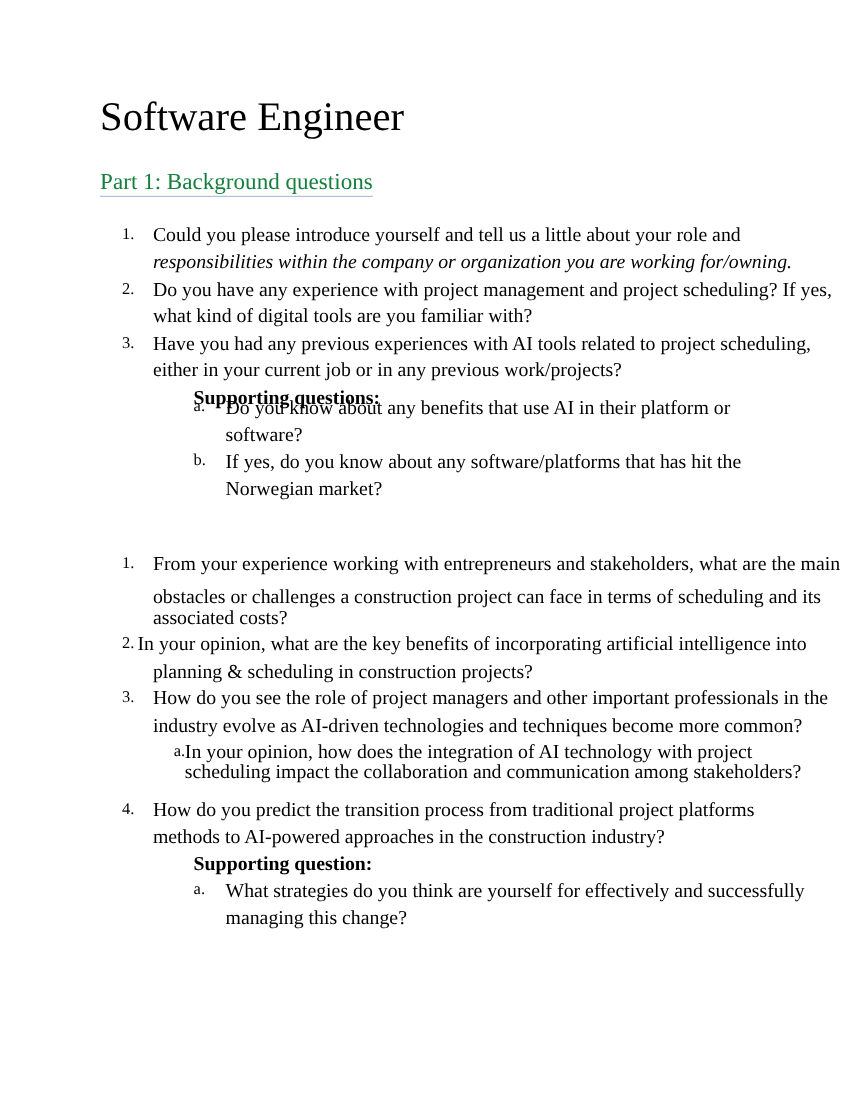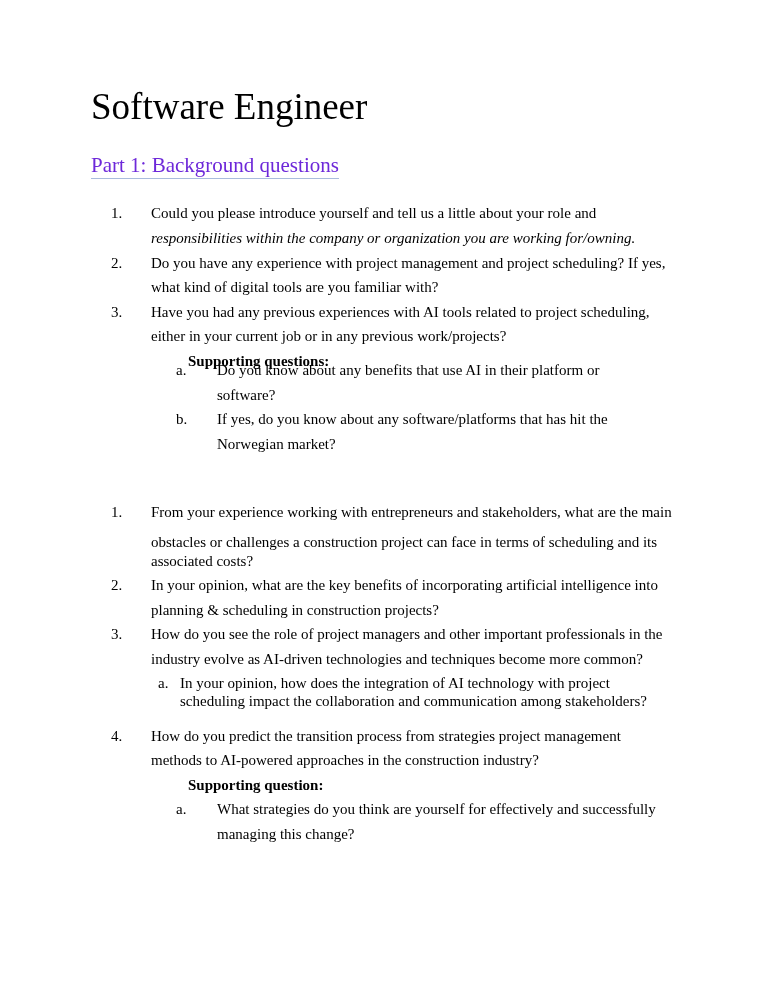--- a/index.html
+++ b/index.html
@@ -9,25 +9,25 @@
     color: #000;
   }
   .page { position: absolute; left: 0; top: 0; width: 768px; height: 994px; }
   .title {
     position: absolute; left: 91px; top: 85px;
     font-size: 37px; line-height: 44px; margin: 0; font-weight: normal;
   }
   .h2 {
     position: absolute; left: 91px;
     font-size: 21px; line-height: 26px; margin: 0; font-weight: normal;
-    color: #6d28d9;
+    color: #15803d;
     border-bottom: 1px solid #a9bcdd;
     padding-bottom: 0px;
   }
-  .line { position: absolute; font-size: 15px; line-height: 18px; white-space: nowrap; margin-left: 12px; }
+  .line { position: absolute; font-size: 18px; line-height: 18px; white-space: nowrap; }
   .num { position: absolute; font-size: 15px; line-height: 18px; }
   .bold { font-weight: bold; }
 </style>
 </head>
 <body>
 
 <div class="page">
   <h1 class="title">Software Engineer</h1>
 
   <h2 class="h2" style="top:152px;">Part 1: Background questions</h2>
@@ -62,36 +62,36 @@
 
   <div>
     <span class="num" style="left:111px; top:503px;">1.</span>
     <span class="line" style="left:139px; top:503px;">From your experience working with entrepreneurs and stakeholders, what are the main</span>
     <span class="line" style="left:139px; top:533px;">obstacles or challenges a construction project can face in terms of scheduling and its</span>
     <span class="line" style="left:139px; top:552px;">associated costs?</span>
   </div>
 
   <div>
     <span class="num" style="left:111px; top:576px;">2.</span>
-    <span class="line" style="left:139px; top:576px;">In your opinion, what are the key benefits of incorporating artificial intelligence into</span>
+    <span class="line" style="left:125px; top:576px;">In your opinion, what are the key benefits of incorporating artificial intelligence into</span>
     <span class="line" style="left:139px; top:601px;">planning &amp; scheduling in construction projects?</span>
   </div>
 
   <div>
     <span class="num" style="left:111px; top:625px;">3.</span>
     <span class="line" style="left:139px; top:625px;">How do you see the role of project managers and other important professionals in the</span>
     <span class="line" style="left:139px; top:650px;">industry evolve as AI-driven technologies and techniques become more common?</span>
     <span class="num" style="left:158px; top:674px;">a.</span>
     <span class="line" style="left:168px; top:674px; left:167px;"></span>
     <span class="line" style="left:168px; top:674px;">In your opinion, how does the integration of AI technology with project</span>
     <span class="line" style="left:168px; top:692px;">scheduling impact the collaboration and communication among stakeholders?</span>
   </div>
 
   <div>
     <span class="num" style="left:111px; top:727px;">4.</span>
-    <span class="line" style="left:139px; top:727px;">How do you predict the transition process from strategies project management</span>
+    <span class="line" style="left:139px; top:727px;">How do you predict the transition process from traditional project platforms</span>
     <span class="line" style="left:139px; top:751px;">methods to AI-powered approaches in the construction industry?</span>
     <span class="line bold" style="left:176px; top:776px;">Supporting question:</span>
     <span class="num" style="left:176px; top:800px;">a.</span>
     <span class="line" style="left:205px; top:800px;">What strategies do you think are yourself for effectively and successfully</span>
     <span class="line" style="left:205px; top:825px;">managing this change?</span>
   </div>
 </div>
 
 </body></html>

